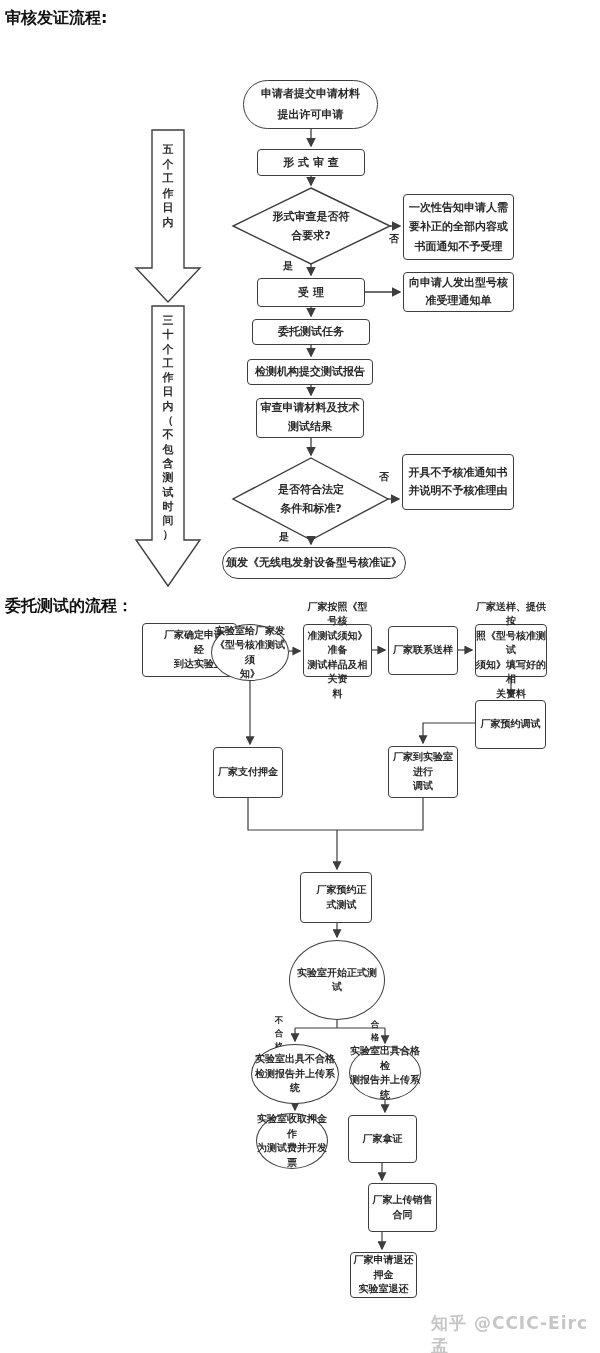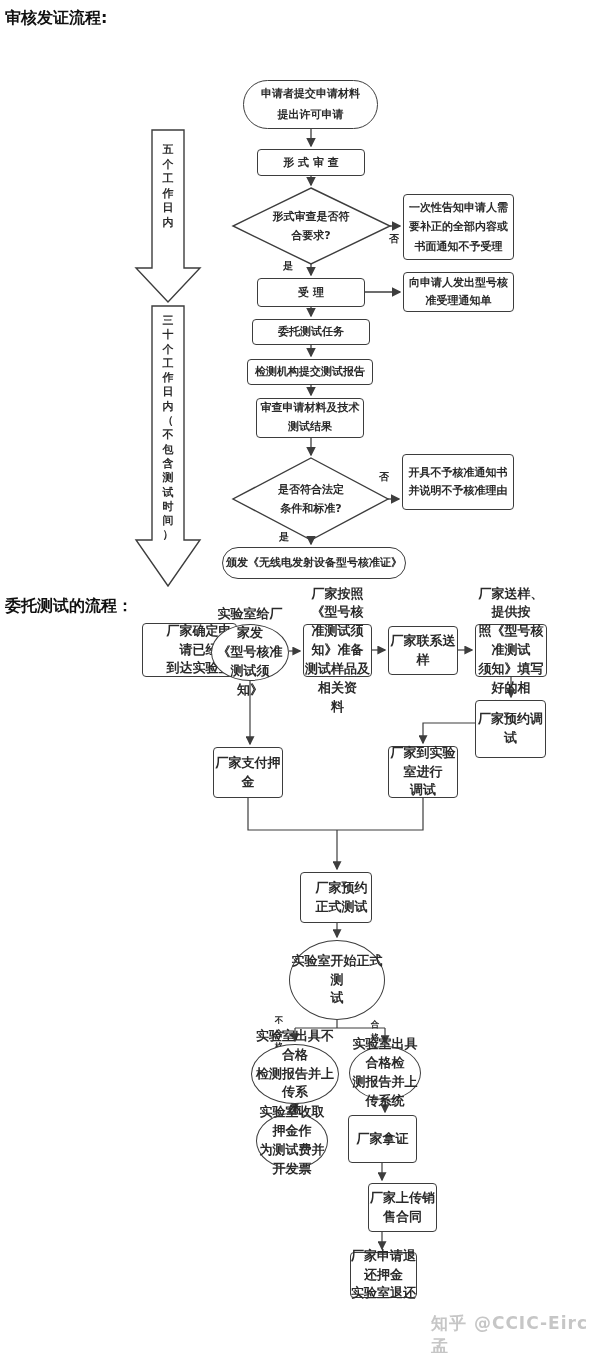--- a/index.html
+++ b/index.html
@@ -12,21 +12,21 @@
     position:absolute;display:flex;align-items:center;justify-content:center;
     text-align:center;white-space:pre-line;background:#fff;color:#2a2a2a;
     box-sizing:border-box;
   }
   .shape{border:1.5px solid #3d3d3d;}
   .box{border-radius:4px;}
   .stadium1{border-radius:25px;}
   .stadium2{border-radius:17px;}
   .ellipse{border-radius:50%;}
   .c1{font-size:11px;font-weight:bold;line-height:1.75;}
-  .c2{font-size:13px;font-weight:bold;line-height:1.45;}
+  .c2{font-size:10px;font-weight:bold;line-height:1.45;}
   .lbl{position:absolute;font-size:10px;font-weight:bold;color:#2a2a2a;white-space:pre-line;text-align:center;line-height:1.3;}
   .lbl2{position:absolute;font-size:8.5px;font-weight:bold;color:#2a2a2a;white-space:pre-line;text-align:center;line-height:1.5;}
   .vtext{
     position:absolute;font-size:11px;font-weight:bold;color:#2a2a2a;
     white-space:pre-line;text-align:center;line-height:1.32;width:30px;
   }
   .title{position:absolute;font-size:16px;font-weight:bold;color:#111;}
   .watermark{
     position:absolute;left:431px;top:1312px;font-size:17px;font-weight:bold;
     color:#c6c6c6;letter-spacing:1px;
@@ -146,21 +146,21 @@
 知》</div>
   <div class="node shape box c2" style="left:303px;top:624px;width:69px;height:53px;">厂家按照《型号核
 准测试须知》准备
 测试样品及相关资
 料</div>
   <div class="node shape box c2" style="left:388px;top:626px;width:70px;height:49px;">厂家联系送样</div>
   <div class="node shape box c2" style="left:475px;top:624px;width:72px;height:53px;">厂家送样、提供按
 照《型号核准测试
 须知》填写好的相
 关资料</div>
-  <div class="node shape box c2" style="left:475px;top:700px;width:71px;height:58px;">厂家预约调试</div>
+  <div class="node shape box c2" style="left:475px;top:700px;width:71px;height:49px;">厂家预约调试</div>
   <div class="node shape box c2" style="left:388px;top:746px;width:70px;height:52px;">厂家到实验室进行
 调试</div>
   <div class="node shape box c2" style="left:213px;top:747px;width:70px;height:51px;">厂家支付押金</div>
   <div class="node shape box c2" style="left:300px;top:872px;width:72px;height:51px;padding-left:11px;">厂家预约正式测试</div>
   <div class="node shape ellipse c2" style="left:289px;top:940px;width:96px;height:80px;">实验室开始正式测
 试</div>
   <div class="lbl2" style="left:272px;top:1014px;width:14px;">不
 合
 格</div>
   <div class="lbl2" style="left:368px;top:1018px;width:14px;">合

